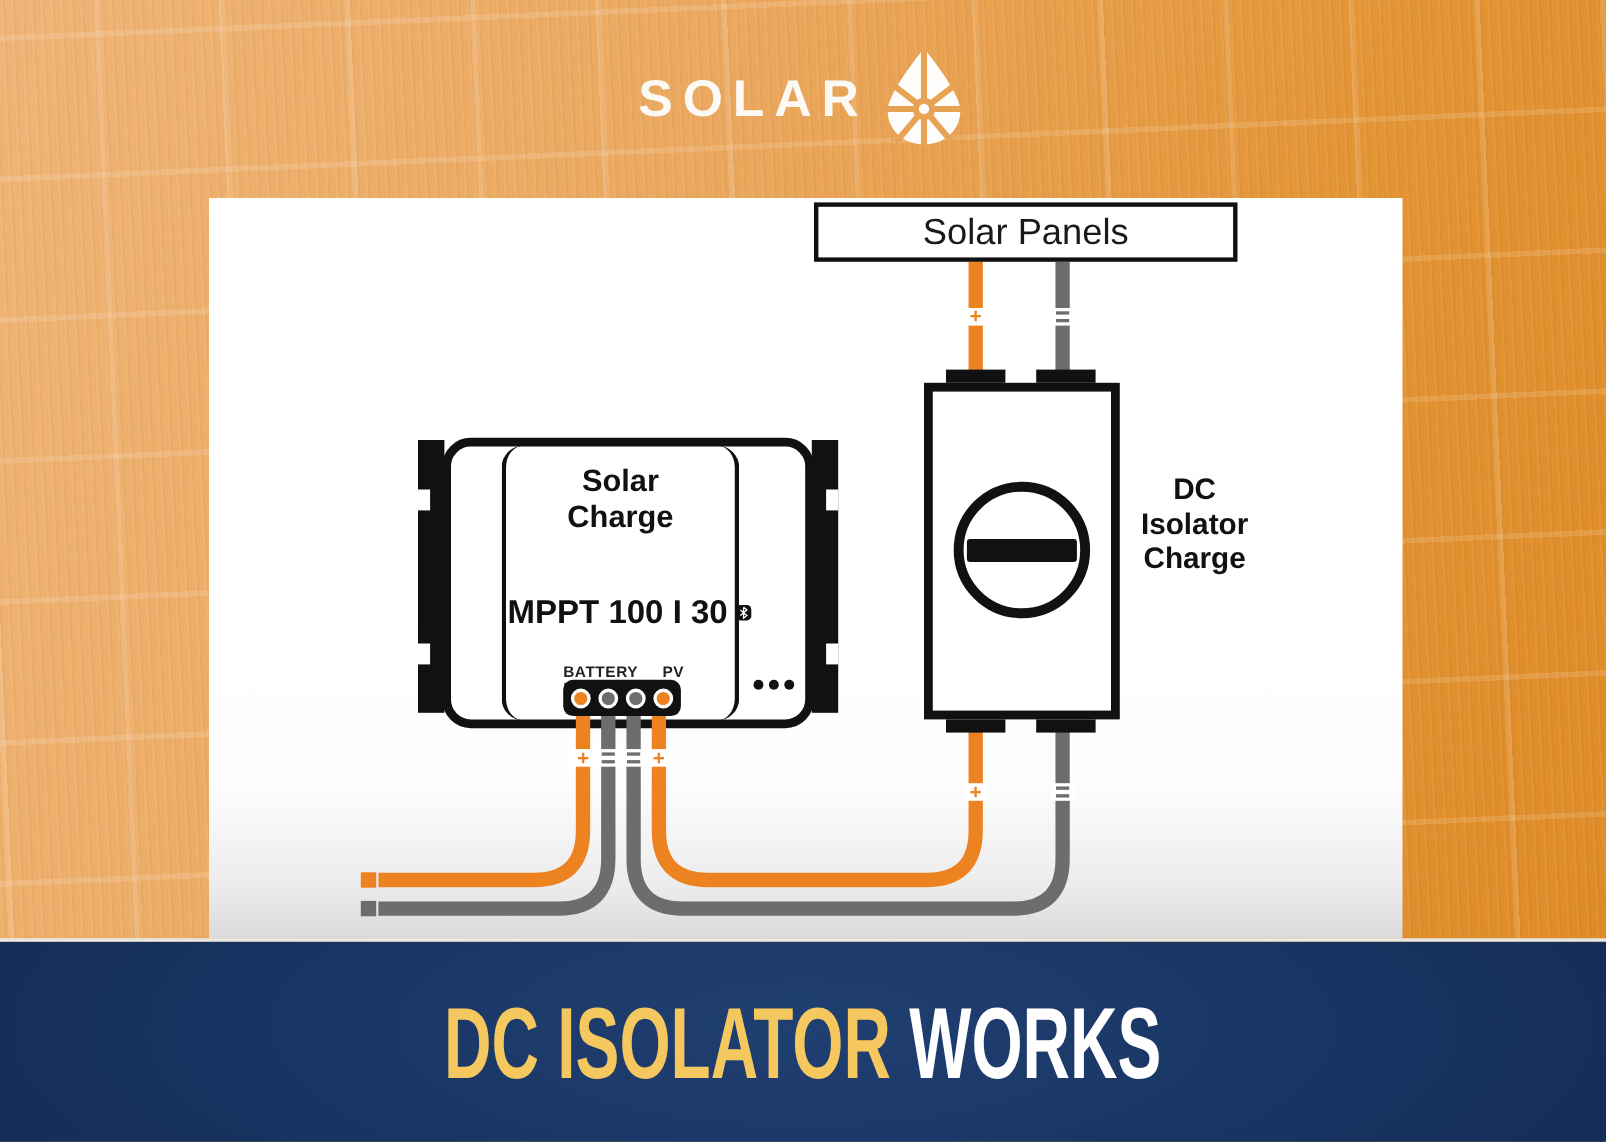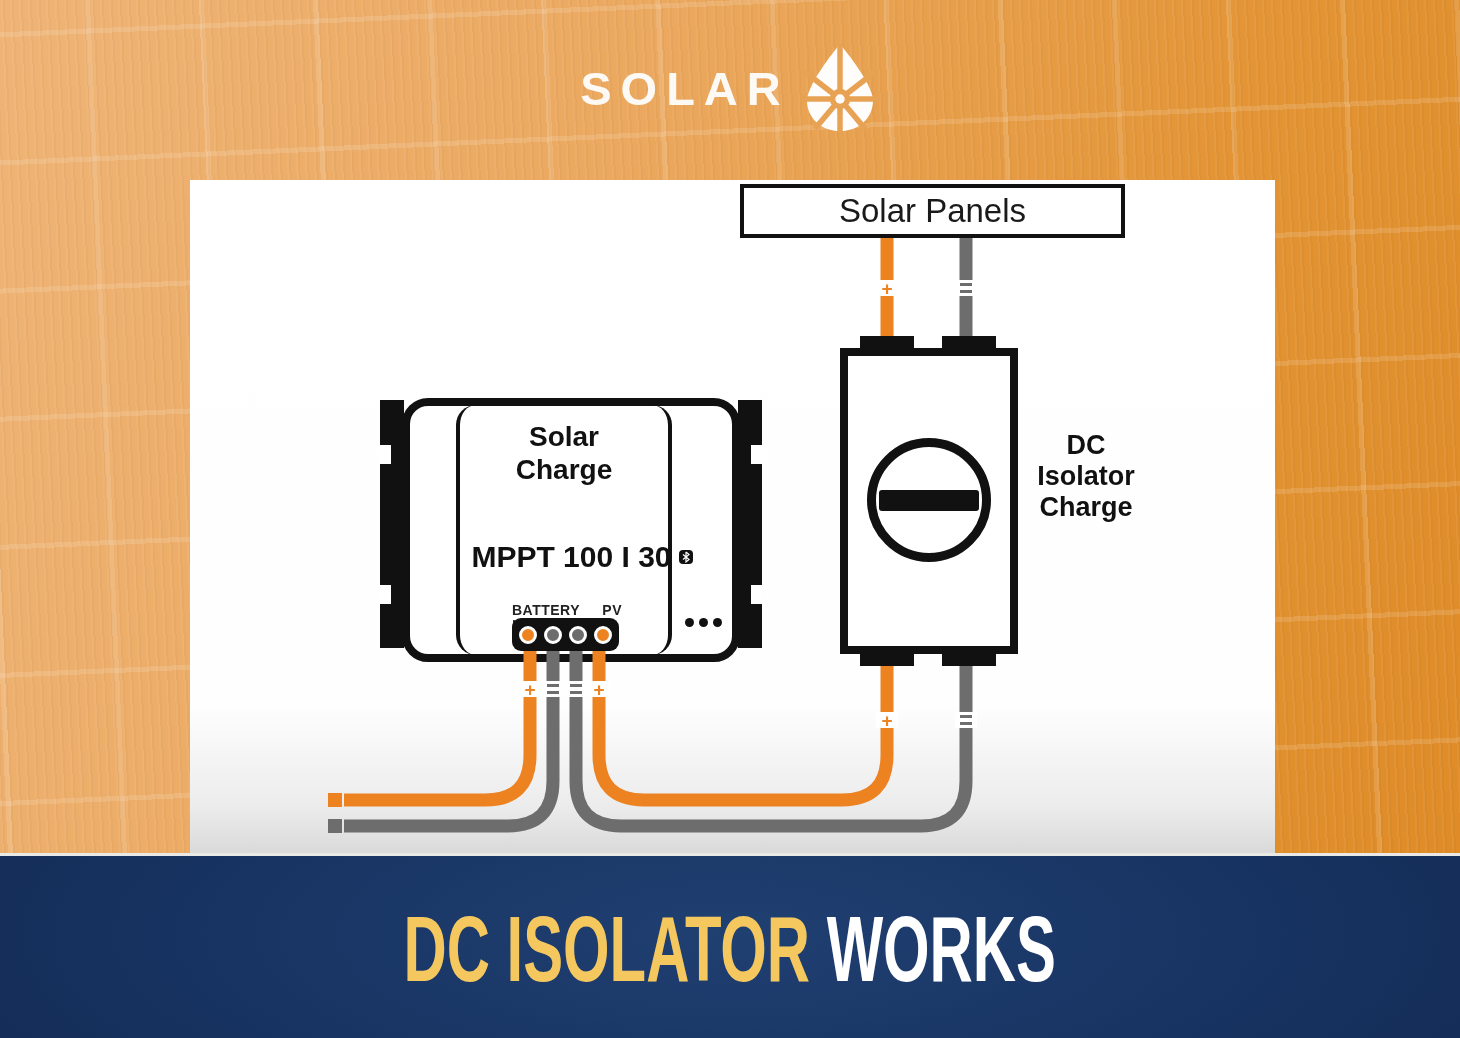--- a/index.html
+++ b/index.html
@@ -45,21 +45,21 @@
 
   
   .fl{position:absolute;width:24px;background:#111;}
   .fl .notch{position:absolute;width:11px;height:19px;background:#fff;}
   .ctrl-body{position:absolute;left:212px;top:218px;width:338px;height:264px;background:#fff;
         border:8px solid #111;border-radius:26px;}
   .ctrl-face{position:absolute;left:266px;top:225px;width:216px;height:250px;
         border-left:4px solid #111;border-right:4px solid #111;border-radius:20px;}
   .ctrl-title{position:absolute;left:266px;top:240px;width:216px;text-align:center;
         font-weight:bold;font-size:28px;line-height:33px;color:#111;}
-  .ctrl-model{position:absolute;left:276px;top:360px;width:232px;display:flex;gap:7px;
+  .ctrl-model{position:absolute;left:266px;top:360px;width:232px;display:flex;gap:7px;
         align-items:center;justify-content:center;font-weight:bold;font-size:30px;color:#111;}
   .bt{width:14px;height:14px;background:#111;border-radius:4px;display:flex;
         align-items:center;justify-content:center;}
   .ctrl-ports{position:absolute;left:322px;top:422px;width:110px;display:flex;gap:18px;
         font-weight:bold;font-size:14px;color:#222;letter-spacing:.5px;}
   .tblock{position:absolute;left:322px;top:438px;width:107px;height:33px;background:#111;
         border-radius:9px;display:flex;align-items:center;justify-content:space-between;
         padding:0 7px;}
   .tcirc{width:18px;height:18px;border-radius:50%;border:3px solid #fff;}
   .dots{position:absolute;left:495px;top:438px;display:flex;gap:5px;}

